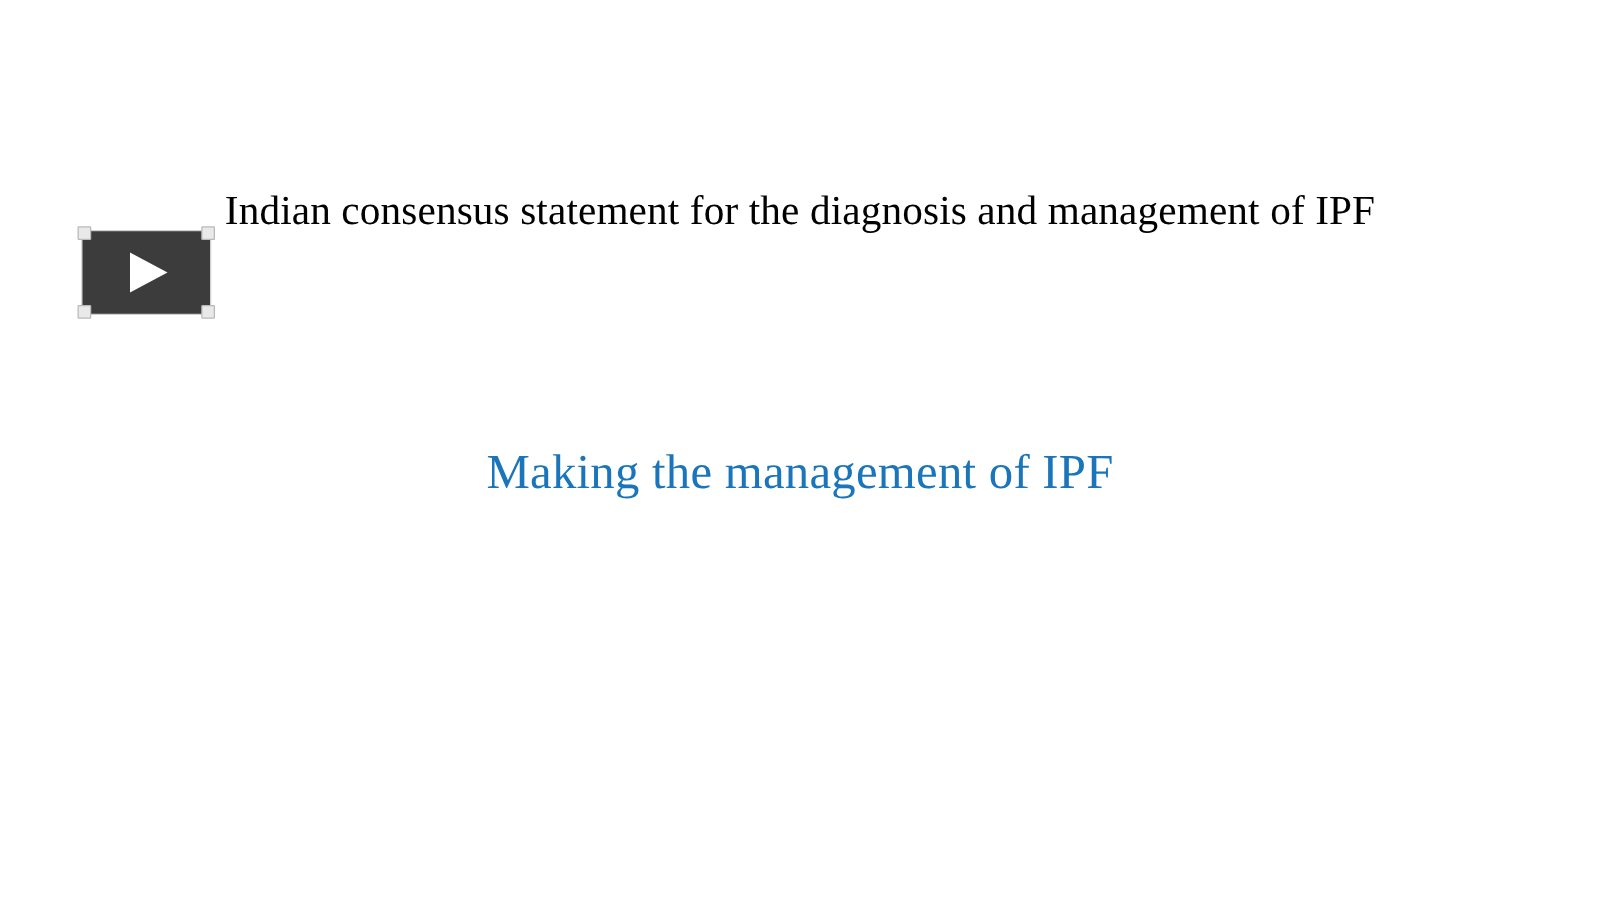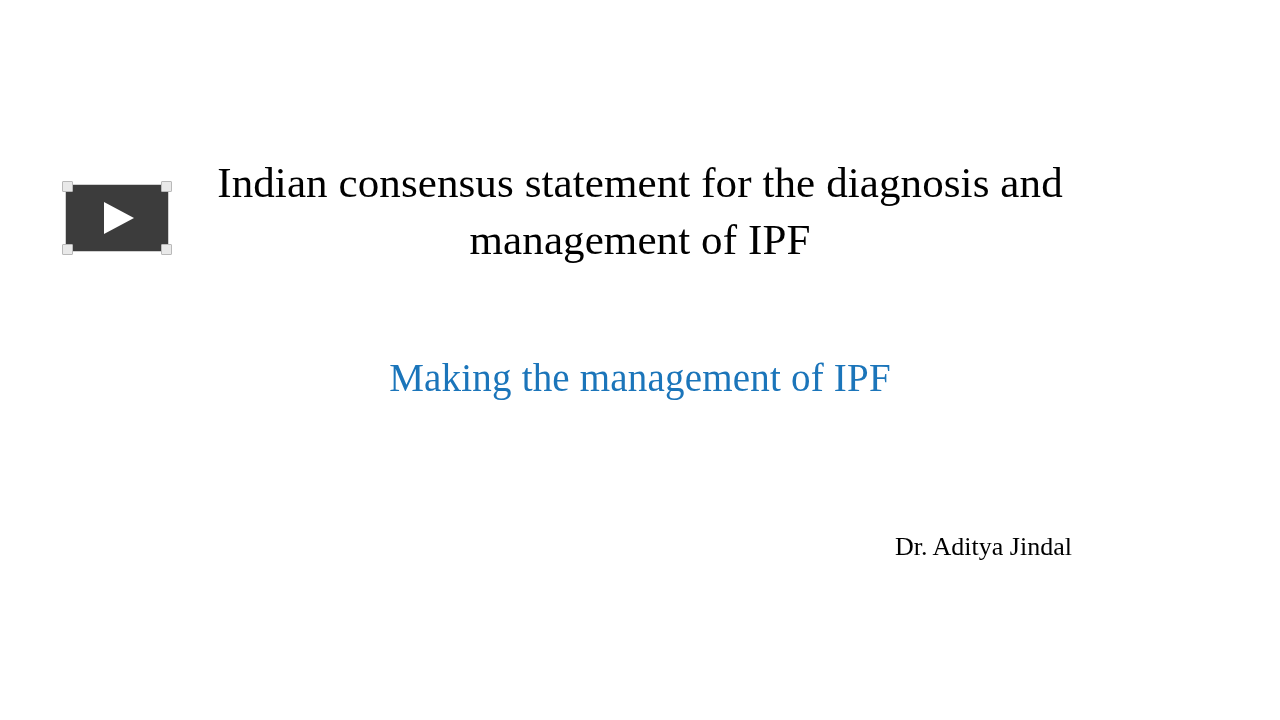--- a/index.html
+++ b/index.html
@@ -24,21 +24,21 @@
 
   
   .title-block {
     position: absolute;
     left: 110px;
     top: 126px;
     width: 1060px;
     text-align: center;
     color: #000000;
     font-family: "Liberation Serif", "DejaVu Serif", serif;
-    font-size: 43px;
+    font-size: 33px;
     font-weight: 400;
     line-height: 1.32;
     letter-spacing: 0.1px;
   }
 
   
   .media-object {
     position: absolute;
     left: 62px;
     top: 181px;
@@ -118,15 +118,14 @@
       <div class="play-triangle"></div>
     </div>
     <div class="handle tl"></div>
     <div class="handle tr"></div>
     <div class="handle bl"></div>
     <div class="handle br"></div>
   </div>
 
   <h2 class="subtitle-block">Making the management of IPF</h2>
 
-  <div class="author-block">Dr. Aditya Jindal</div>
 
 </div>
 
 </body></html>

